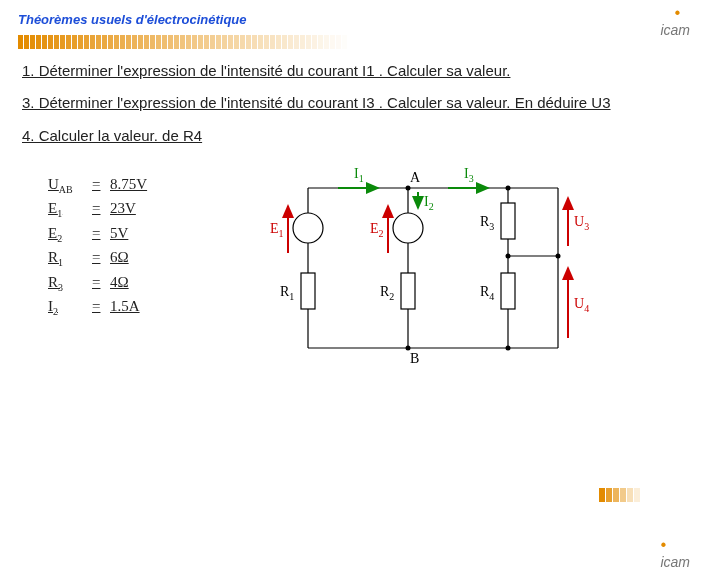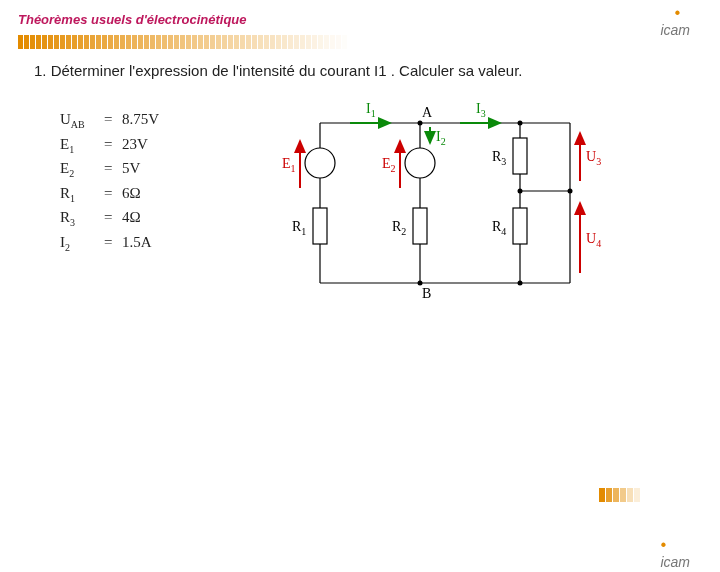--- a/index.html
+++ b/index.html
@@ -21,21 +21,21 @@
   .title {
     font-size: 24px;
     font-weight: bold;
     font-style: italic;
     color: #333;
   }
   .subtitle {
     font-size: 13px;
     font-style: italic;
     font-weight: bold;
-    color: #be185d;
+    color: #1d4ed8;
     margin-right: 20px;
   }
   .logo {
     position: absolute;
     right: 30px;
     top: 4px;
     font-size: 14px;
     color: #777;
     font-style: italic;
     text-align: center;
@@ -46,23 +46,24 @@
     margin: 4px 0 12px 18px;
     display: flex;
     gap: 1px;
   }
   .tick {
     width: 5px;
     height: 14px;
     display: inline-block;
   }
   .content {
-    padding: 0 34px;
+    padding: 0 22px;
     font-size: 15px;
     line-height: 1.35;
+    text-decoration: underline;
   }
   .q { margin: 8px 0 12px 0; }
   .lower {
     display: flex;
     align-items: flex-start;
     margin-top: 4px;
   }
   .data-block {
     width: 200px;
     margin-top: 14px;
@@ -193,20 +194,22 @@
     <span class="tick" style="background: rgba(227, 139, 0, 0);"></span>
     <span class="tick" style="background: rgba(227, 139, 0, 0);"></span>
     <span class="tick" style="background: rgba(227, 139, 0, 0);"></span>
     <span class="tick" style="background: rgba(227, 139, 0, 0);"></span>
     <span class="tick" style="background: rgba(227, 139, 0, 0);"></span>
     <span class="tick" style="background: rgba(227, 139, 0, 0);"></span>
   </div>
 
 <div class="content">
   <p class="q">1. Déterminer l'expression de l'intensité du courant I1 . Calculer sa valeur.</p>
+  <p class="q">3. Déterminer l'expression de l'intensité du courant I3 . Calculer sa valeur.  En déduire U3</p>
+  <p class="q">4. Calculer la valeur. de R4</p>
 
   <div class="lower">
     <div class="data-block">
       <div id="data-rows">
           <div class="data-row">
             <span class="sym">U<span class="sub">AB</span></span>
             <span class="eq">=</span>
             <span> 8.75V</span>
           </div>
           <div class="data-row">

